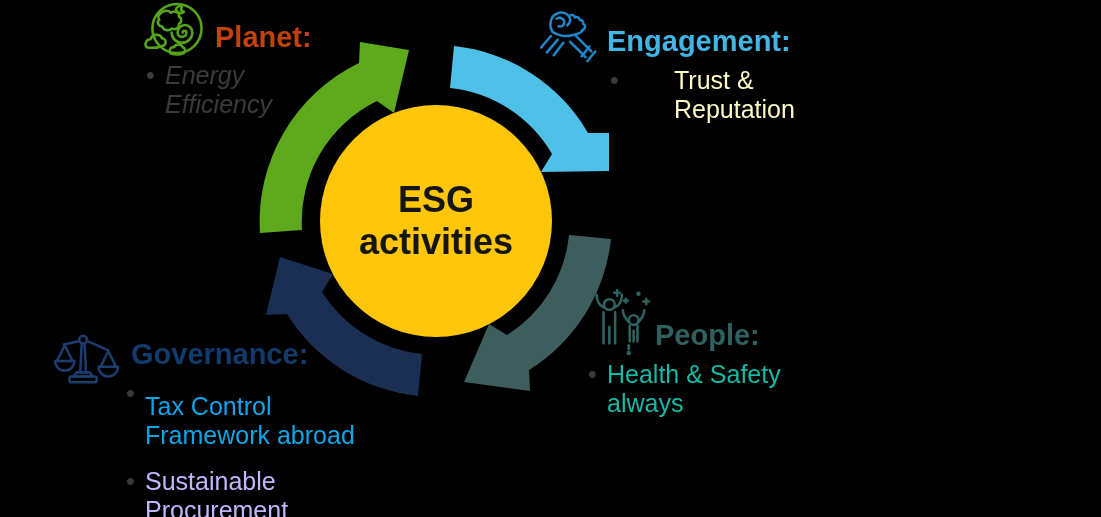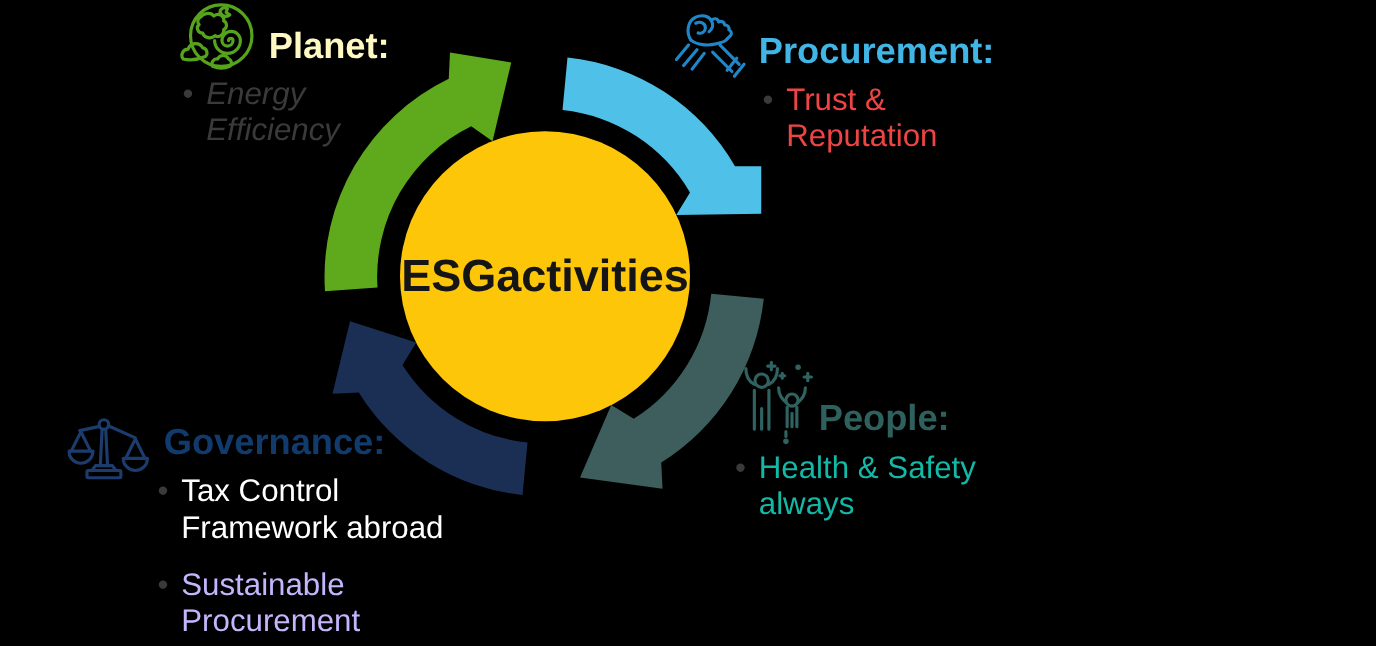--- a/index.html
+++ b/index.html
@@ -5,21 +5,21 @@
   html,body{margin:0;padding:0;}
   body{width:1101px;height:517px;overflow:hidden;font-family:"Liberation Sans",sans-serif;}
   .stage{position:relative;width:1101px;height:517px;background:#000;}
   .layer{position:absolute;left:0;top:0;width:1101px;height:517px;}
   .abs{position:absolute;}
   .heading{font-weight:700;font-size:29px;line-height:1.15;white-space:nowrap;}
   .bullets{list-style:none;margin:0;padding:0;font-size:25px;line-height:29px;}
   .bullets li{display:flex;}
   .bullets li + li{margin-top:17px;}
   .bullets .marker{flex:0 0 19px;}
-  .center-text{display:flex;flex-direction:row;align-items:center;justify-content:center;
+  .center-text{display:flex;flex-direction:column;align-items:center;justify-content:center;
     font-weight:700;font-size:36px;line-height:1.18;text-align:center;}
   .icon{display:block;}
   .icon g{fill:none;stroke:currentColor;stroke-width:2.6;stroke-linecap:round;stroke-linejoin:round;}
 </style>
 </head>
 <body>
 
 <div class="stage" style="background: rgb(0, 0, 0);">
 
   <svg class="layer" viewBox="0 0 1101 517">
@@ -38,44 +38,44 @@
   <svg class="abs icon" style="left: 142px; top: 1px; color: rgb(85, 164, 28);" width="68" height="57" viewBox="0 0 68 58">
     <g>
       <circle cx="35" cy="28" r="25"></circle>
       <path d="M41,32 a1.8,1.8 0 1 1 3.6,0 a4.5,4.5 0 1 1 -9,0 a7.5,7.5 0 1 1 15,0 a10.5,10.5 0 1 1 -21,0"></path>
       <path d="M18,13 c3,-4 9,-4 11,-1 c4,-3 9,0 8,4 c3,1 3,6 0,7 c1,4 -4,7 -7,5 c-3,3 -9,2 -10,-2 c-4,0 -6,-5 -3,-7 c-2,-2 -1,-5 1,-6 z"></path>
       <path d="M4,47 a5,5 0 0 1 4,-8 a6.5,6.5 0 0 1 12,-1 a4,4 0 0 1 2,7 q-9,4 -18,2 z"></path>
       <path d="M28,53 a4,4 0 0 1 4,-6 a5,5 0 0 1 9,0 a3.5,3.5 0 0 1 1,6 q-7,3 -14,0 z"></path>
       <path d="M34,9 c0,-3 4,-5 6,-3 l-1,3 3,2 c-2,2 -6,2 -8,-2 z"></path>
     </g>
   </svg>
-  <div class="abs heading" style="left: 215px; top: 21px; color: #fef9c3;">Planet:</div>
+  <div class="abs heading" style="left: 215px; top: 21px; color: #c2410c;">Planet:</div>
   <ul class="abs bullets" style="left:146px;top:61px;width:135px;">
     <li>
       <span class="marker" style="color: rgb(58, 58, 60);">•</span>
       <span style="color: rgb(58, 58, 60); font-style: italic;">Energy Efficiency</span>
     </li>
   </ul>
 
   <svg class="abs icon" style="left: 540px; top: 7px; color: rgb(31, 134, 201);" width="66" height="56" viewBox="0 0 66 58">
     <g>
       <path d="M12,26 C8,20 9,10 16,7 C21,4.5 27,6 29,10 C31,13 30,17 27,19"></path>
       <path d="M16,12 C20,10 24,12 24,16 C24,19 21,21 18,20"></path>
       <path d="M29,10 a3.2,3.2 0 0 1 6,1 a3.2,3.2 0 0 1 5,2.5 a3.2,3.2 0 0 1 3.5,4 a3,3 0 0 1 1.5,4.5 l-3,3"></path>
       <path d="M12,26 C17,30 26,31 33,29 C38,28 41,27 42,25"></path>
       <path d="M36,30 L52,46 M30,36 L46,52"></path>
       <path d="M50,41 L42,51 M56,46 L48,56"></path>
       <path d="M10,30 L0,42 M17,34 L6,47 M23,37 L13,50"></path>
     </g>
   </svg>
-  <div class="abs heading" style="left: 607px; top: 25px; color: rgb(65, 182, 230);">Procurement:</div>
+  <div class="abs heading" style="left: 607px; top: 25px; color: rgb(65, 182, 230);">Engagement:</div>
   <ul class="abs bullets" style="left:610px;top:66px;width:150px;">
     <li>
       <span class="marker" style="color: rgb(58, 58, 60);">•</span>
-      <span style="color: #ef4444;">Trust &amp; Reputation</span>
+      <span style="color: #fef9c3; margin-left: 45px;">Trust &amp; Reputation</span>
     </li>
   </ul>
 
   <svg class="abs icon" style="left: 588px; top: 288px; color: rgb(46, 99, 97);" width="64" height="68" viewBox="0 0 64 70">
     <g>
       <circle cx="21" cy="17" r="5.5"></circle>
       <path d="M8,7 C8,14 11,18 15,20 M34,7 C34,14 31,18 27,20"></path>
       <path d="M15,25 V57 M27,25 V57 M21,40 V57"></path>
       <circle cx="46" cy="33" r="5"></circle>
       <path d="M35,23 C35,29 38,32 41,35 M57,23 C57,29 54,32 51,35"></path>
@@ -106,21 +106,21 @@
       <path d="M46,39 h20 M46,39 a10,10 0 0 0 20,0"></path>
       <path d="M28.5,15 L27,45 M31.5,15 L33,45"></path>
       <path d="M23,45 h14 M23,45 l-3,4 M37,45 l3,4 M20,49 h20"></path>
       <rect x="16" y="49" width="28" height="6" rx="1"></rect>
     </g>
   </svg>
   <div class="abs heading" style="left: 131px; top: 338px; color: rgb(17, 58, 109);">Governance:</div>
   <ul class="abs bullets" style="left:126px;top:379px;width:250px;">
     <li>
       <span class="marker" style="color: rgb(58, 58, 60);">•</span>
-      <span style="color: #ffffff;">Tax Control Framework abroad</span>
+      <span style="color: #0ea5e9; margin-top: 13px;">Tax Control Framework abroad</span>
     </li>
     <li>
       <span class="marker" style="color: rgb(58, 58, 60);">•</span>
       <span style="color: #c4b5fd;">Sustainable Procurement</span>
     </li>
   </ul>
 
 </div>
 
 </body></html>

